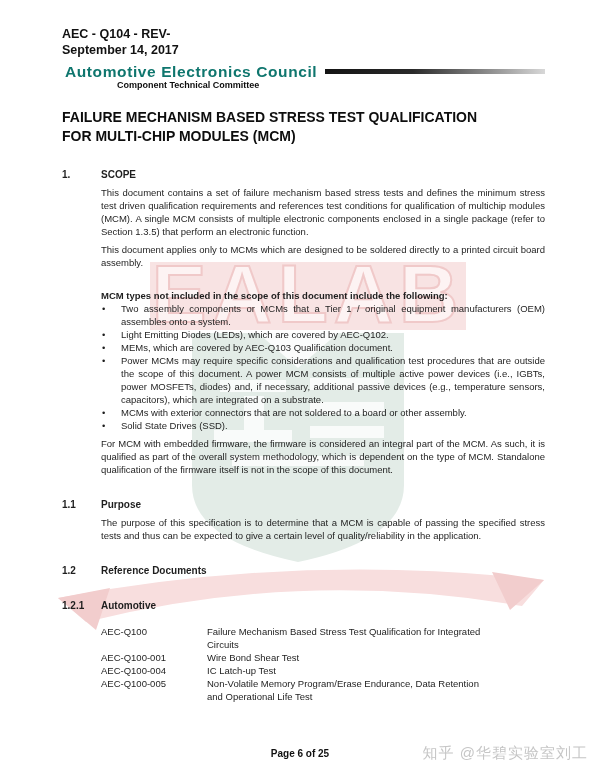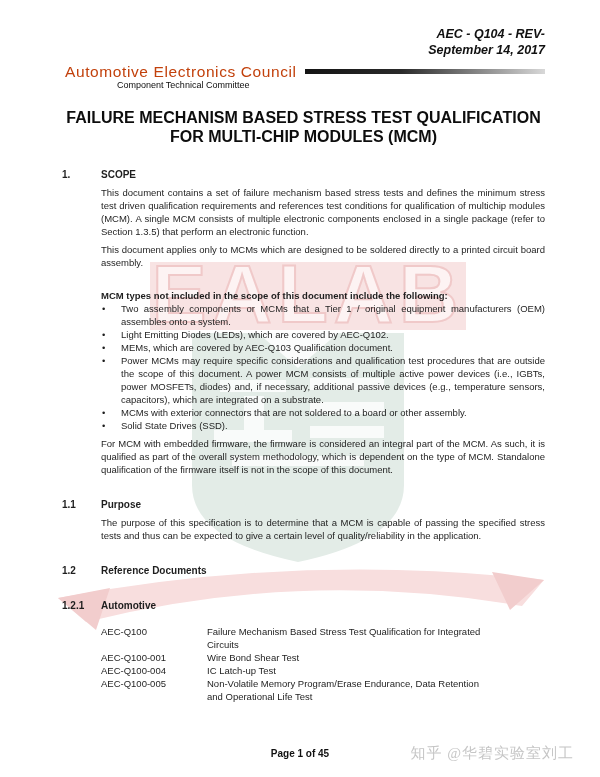--- a/index.html
+++ b/index.html
@@ -16,80 +16,78 @@
 
   
   .watermark {
     position: absolute;
     inset: 0;
     z-index: 0;
     pointer-events: none;
   }
   .zhihu-credit {
     position: absolute;
-    right: 26px;
+    right: 12px;
     bottom: 14px;
     font-size: 15px;
     letter-spacing: 1px;
     color: #c6c6c6;
     z-index: 2;
-    font-family: Liberation Serif, serif;
   }
 
   
   .content {
     position: relative;
     z-index: 1;
     padding: 26px 55px 0 62px;
     font-size: 9.5px;
     line-height: 13px;
     color: #1e1e1e;
   }
 
   .doc-id {
-    text-align: right;
+    text-align: left;
     font-weight: bold;
     font-size: 12.5px;
     line-height: 16px;
     color: #111;
-    font-style: italic;
   }
 
   .org-row {
     display: flex;
     align-items: center;
     margin-top: 7px;
     margin-left: 3px;
   }
   .org-name {
-    font-weight: normal;
+    font-weight: bold;
     font-size: 15.5px;
     letter-spacing: 0.6px;
-    color: #c2410c;
+    color: #0f766e;
     white-space: nowrap;
   }
   .org-rule {
     flex: 1;
     height: 5px;
     margin-left: 8px;
     background: linear-gradient(to right, #141414 0%, #2a2a2a 40%, #9d9d9d 80%, #d8d8d8 100%);
   }
   .committee {
-    font-weight: normal;
+    font-weight: bold;
     font-size: 9px;
     margin-left: 55px;
     margin-top: 1px;
     color: #0d0d0d;
   }
 
   .doc-title {
     margin-top: 16px;
-    text-align: center;
-    font-weight: bold;
-    font-size: 16px;
+    text-align: left;
+    font-weight: bold;
+    font-size: 14px;
     line-height: 19px;
     color: #0d0d0d;
   }
 
   .section { margin-top: 22px; }
   .sec-row {
     display: grid;
     grid-template-columns: 39px 1fr;
     column-gap: 0;
   }
@@ -252,15 +250,15 @@
         <div class="ref-row">
           <span class="ref-code">AEC-Q100-005</span>
           <span class="ref-title">Non-Volatile Memory Program/Erase Endurance, Data Retention and Operational Life Test</span>
         </div>
 
       </div>
     </div>
 
   </div>
 
-  <div class="page-footer">Page 1 of 45</div>
+  <div class="page-footer">Page 6 of 25</div>
 
 </div>
 
 </body></html>

